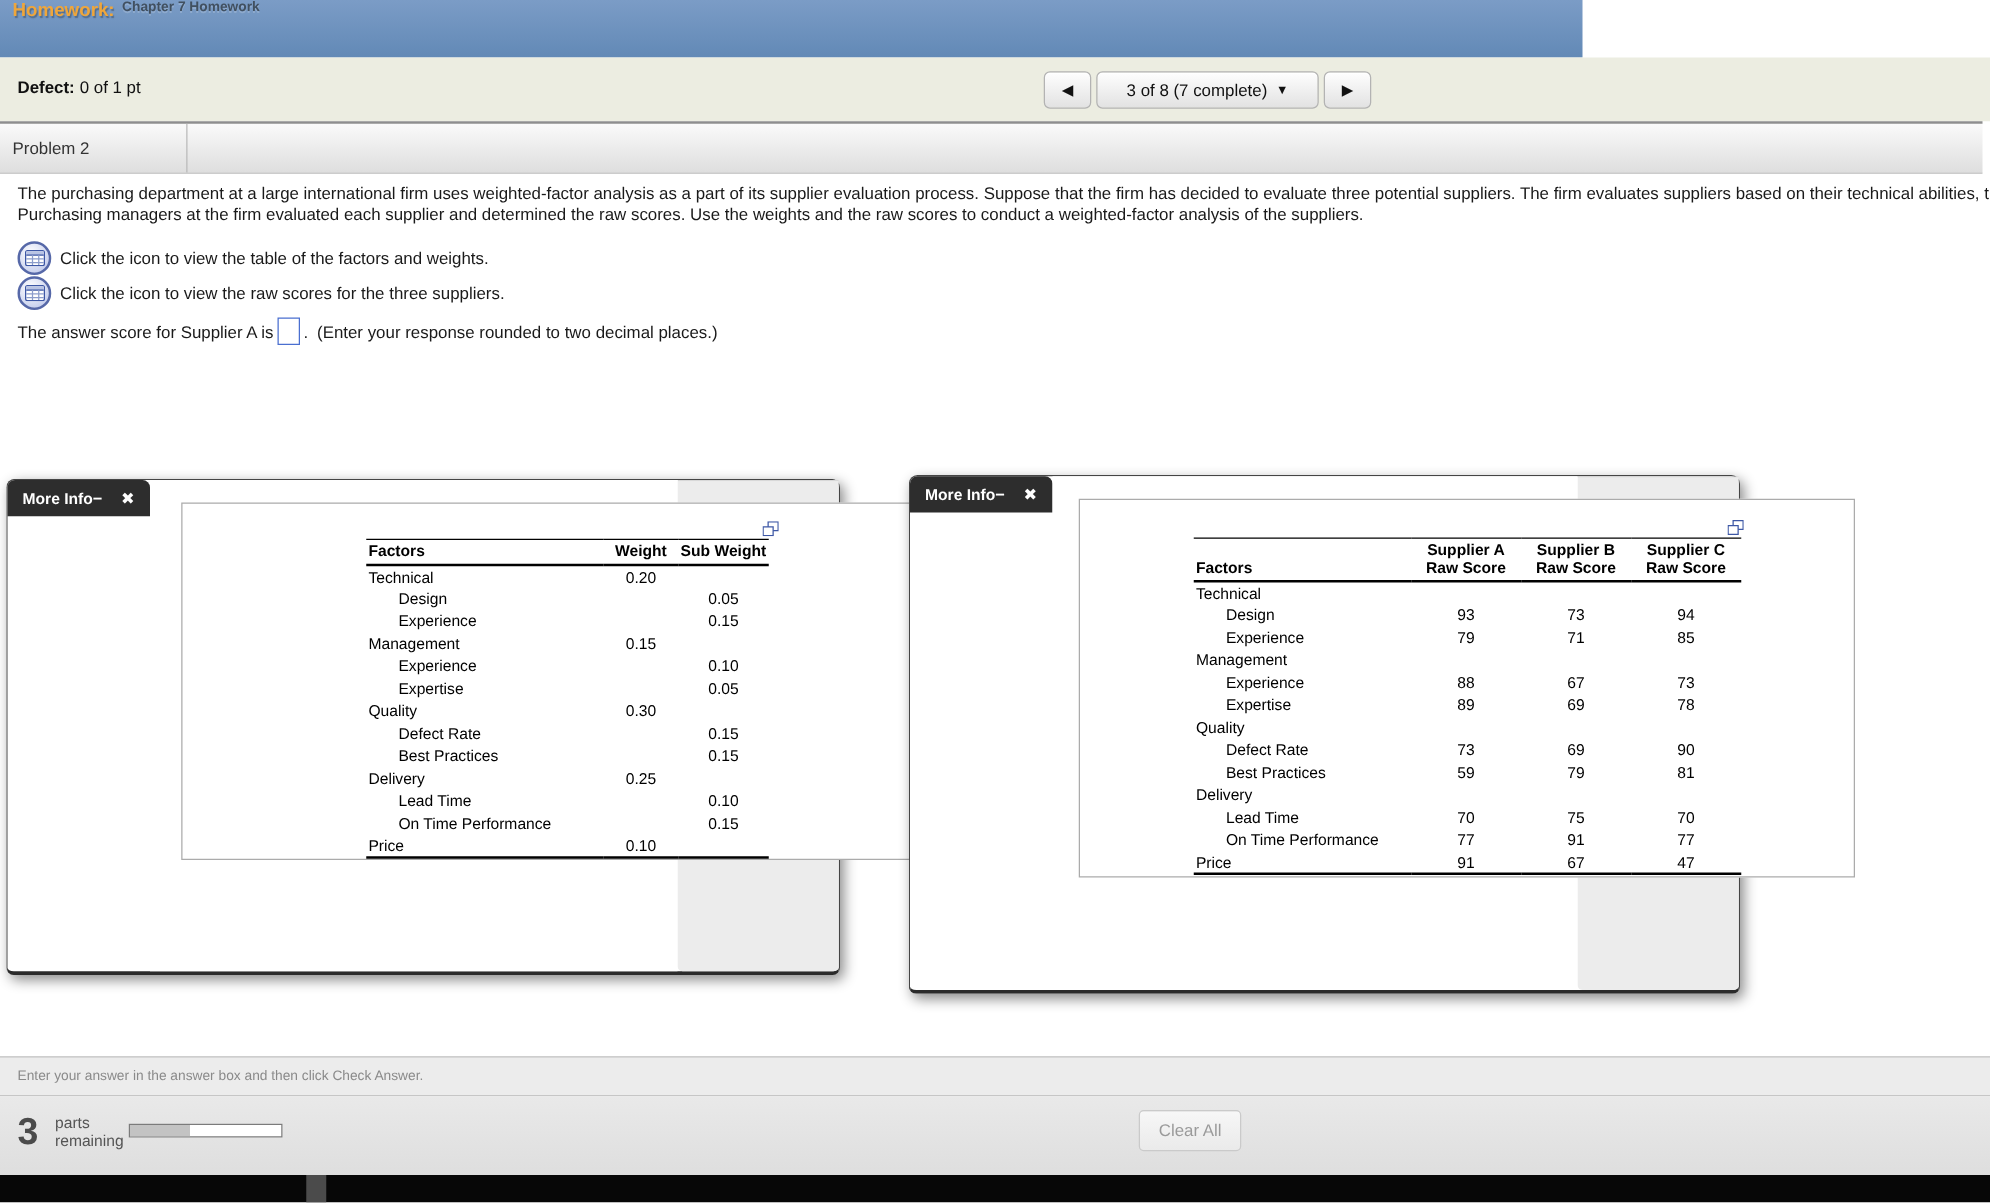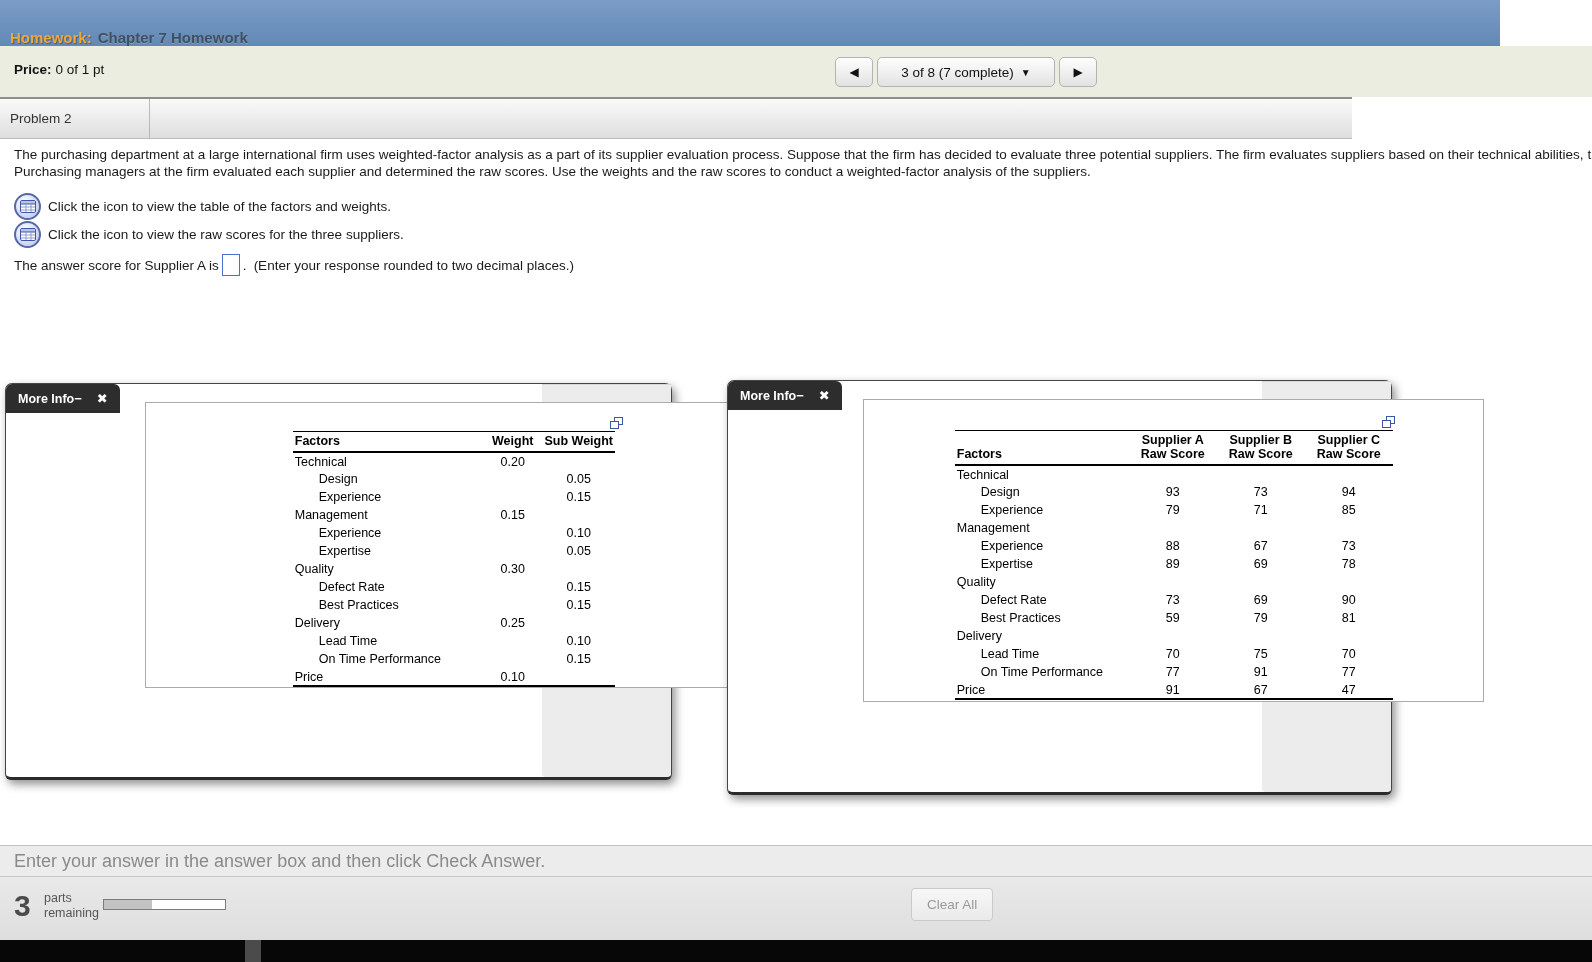--- a/index.html
+++ b/index.html
@@ -1,38 +1,38 @@
 <!DOCTYPE html>
 <html><head>
 <meta charset="utf-8">
 <style>
   * { margin:0; padding:0; box-sizing:border-box; }
   html,body { width:1592px; height:962px; overflow:hidden; }
   body { font-family:"Liberation Sans","DejaVu Sans",sans-serif; background:#fff; position:relative; font-size:13.5px; color:#1a1a1a; }
 
   
-  .top-bar { position:absolute; left:0; top:0; width:1500px; height:46px;
-    background:linear-gradient(#7b9cc6,#6289b6); display:flex; align-items:flex-end; padding-left:10px; }
+  .top-bar { position:absolute; left:0; top:0; width:1266px; height:46px;
+    background:linear-gradient(#7b9cc6,#6289b6); display:flex; align-items:flex-start; padding-left:10px; }
   .hw-label { color:#efa63b; font-weight:bold; font-size:15px; text-shadow:1px 1px 1px rgba(0,0,0,.3); margin-right:6px; }
-  .hw-title { color:#415060; font-weight:bold; font-size:15px; text-shadow:0 1px 0 rgba(255,255,255,.18); }
+  .hw-title { color:#415060; font-weight:bold; font-size:11px; text-shadow:0 1px 0 rgba(255,255,255,.18); }
 
   
   .score-bar { position:absolute; left:0; top:46px; width:1592px; height:51px; background:#ecede1; }
   .score-text { position:absolute; left:14px; top:16px; font-size:13.5px; color:#111; }
   .score-text .b { font-weight:bold; margin-right:4px; }
   .nav-group { position:absolute; left:835px; top:11px; display:flex; gap:4px; }
   .nav-btn { height:30px; border:1px solid #b3b3b3; border-radius:5px;
     background:linear-gradient(#fefefe,#e2e2e2); box-shadow:inset 0 1px 0 #fff;
     display:flex; align-items:center; justify-content:center; font-size:12px; color:#111; cursor:pointer; }
   .nav-btn.side { width:38px; }
   .nav-btn.mid { width:178px; font-size:13.5px; gap:7px; }
   .nav-btn .dd { font-size:10px; }
 
   
-  .tab-bar { position:absolute; left:0; top:97px; width:1352px; height:42px;
+  .tab-bar { position:absolute; left:0; top:97px; width:1586px; height:42px;
     background:linear-gradient(#fafafa,#dedede); border-top:2px solid #8e8e8e; border-bottom:1px solid #bcbcbc; }
   .tab { width:150px; height:100%; border-right:1px solid #b9b9b9; display:flex; align-items:center; padding-left:10px; font-size:13.5px; color:#333; }
 
   
   .para { position:absolute; left:14px; top:147px; width:2400px; white-space:nowrap; overflow:hidden; line-height:16.5px; }
   .icon-row { position:absolute; left:14px; display:flex; align-items:center; gap:7px; }
   .icon-circle { width:27px; height:27px; border-radius:50%; border:2px solid #5668a8;
     background:radial-gradient(circle at 38% 32%, #ffffff, #c9d1ee 75%); display:flex; align-items:center; justify-content:center; cursor:pointer; }
   .answer-row { position:absolute; left:14px; top:254px; display:flex; align-items:center; }
   .answer-box { width:18px; height:22px; border:1px solid #4a6fd0; margin:0 3px; font-size:13px; text-align:center; }
@@ -69,21 +69,21 @@
   .stable th.scol { text-align:center; line-height:14px; vertical-align:bottom; }
   .stable .fcol { width:174px; text-align:left; padding-left:2px; }
   .stable .scol { width:88px; text-align:center; }
   td { height:18px; padding:0; }
   td.ind { padding-left:26px !important; }
   tbody tr:last-child td { border-bottom:2px solid #000; }
 
   
   .instruction-bar { position:absolute; left:0; top:845px; width:1592px; height:32px; background:#ececec;
     border-top:1px solid #c2c2c2; border-bottom:1px solid #c6c6c6; display:flex; align-items:center; padding-left:14px;
-    color:#8a8a8a; font-size:18px; }
+    color:#8a8a8a; font-size:11px; }
   .bottom-bar { position:absolute; left:0; top:877px; width:1592px; height:63px; background:linear-gradient(#e9e9e9,#dedede); }
   .parts-num { position:absolute; left:14px; top:12px; font-size:30px; font-weight:bold; color:#4b4b4b; }
   .parts-words { position:absolute; left:44px; top:14px; font-size:12.5px; color:#555; line-height:15px; }
   .progress { position:absolute; left:103px; top:22px; width:123px; height:11px; background:#fff; border:1px solid #7b7b7b; }
   .progress-fill { height:100%; background:#c3c3c3; }
   .clear-all { position:absolute; left:911px; top:11px; padding:8px 15px; font-size:13.5px; color:#9a9a9a; cursor:pointer;
     background:linear-gradient(#f7f7f7,#eaeaea); border:1px solid #cacaca; border-radius:4px; }
 
   
   .taskbar { position:absolute; left:0; top:940px; width:1592px; height:22px; background:#070707; overflow:hidden; }
@@ -94,21 +94,21 @@
 </head>
 <body>
 
 <header class="top-bar">
   <span class="hw-label">Homework:</span>
   <span class="hw-title">Chapter 7 Homework</span>
 </header>
 
 <div class="score-bar">
   <div class="score-text">
-    <span class="b">Price:</span><span>0 of 1 pt</span>
+    <span class="b">Defect:</span><span>0 of 1 pt</span>
   </div>
   <div class="nav-group">
     <button class="nav-btn side">
         <span>◀</span>
       </button>
     <button class="nav-btn mid">
       <span>3 of 8 (7 complete)</span>
       <span class="dd">▼</span>
     </button>
     <button class="nav-btn side">

